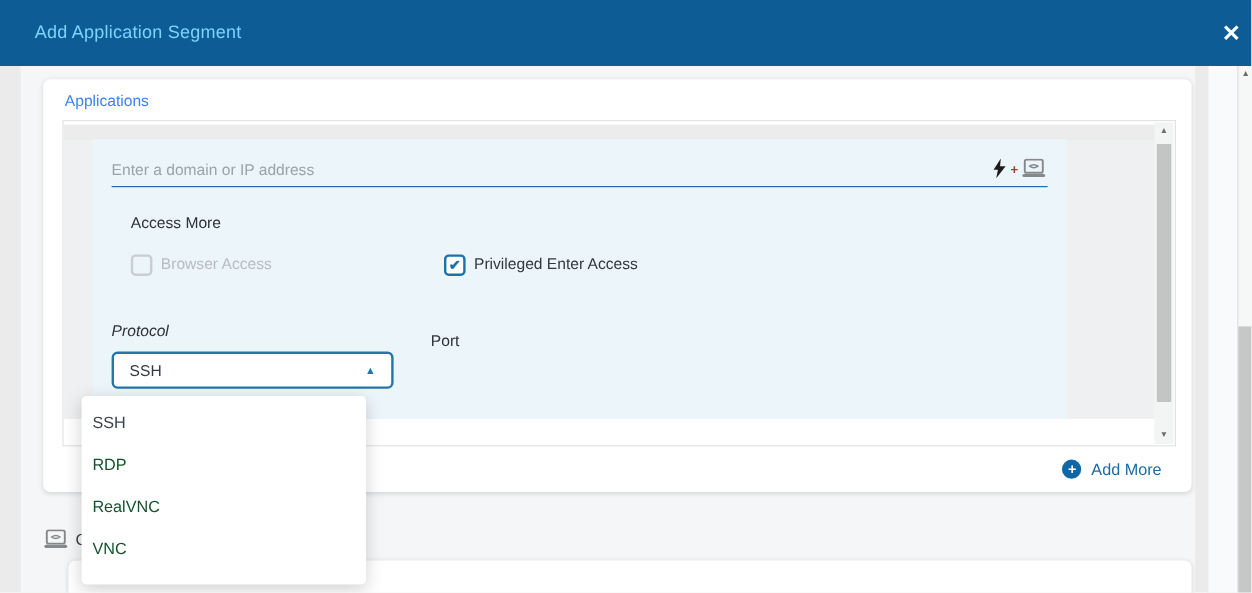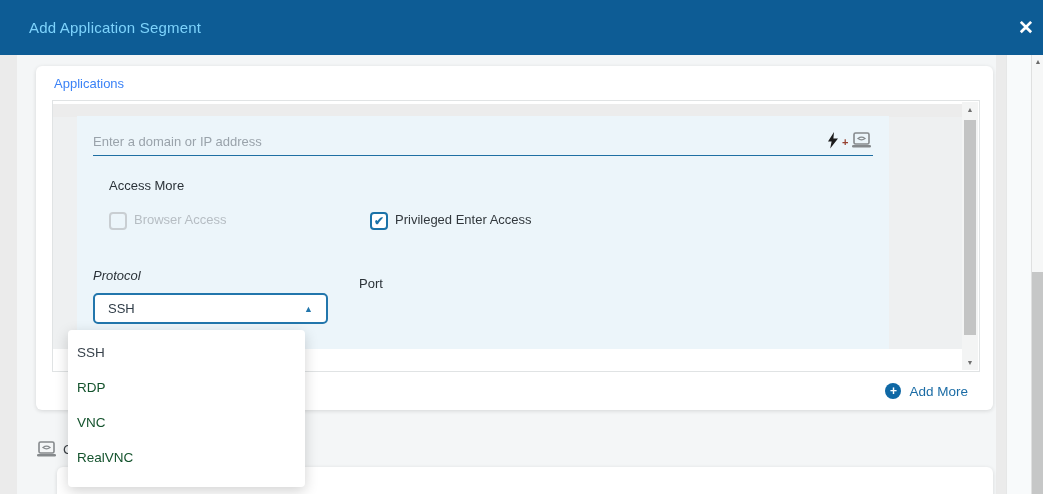--- a/index.html
+++ b/index.html
@@ -175,17 +175,17 @@
       </svg>
     </span>
     <span class="next-section-text">C</span>
   </div>
 
   <div class="card2"></div>
 
   <div class="dd-popup">
     <div class="dd-opt selected">SSH</div>
     <div class="dd-opt normal">RDP</div>
+    <div class="dd-opt normal">RealVNC</div>
     <div class="dd-opt normal">VNC</div>
-    <div class="dd-opt normal">RealVNC</div>
   </div>
 
 </div>
 
 </body></html>

